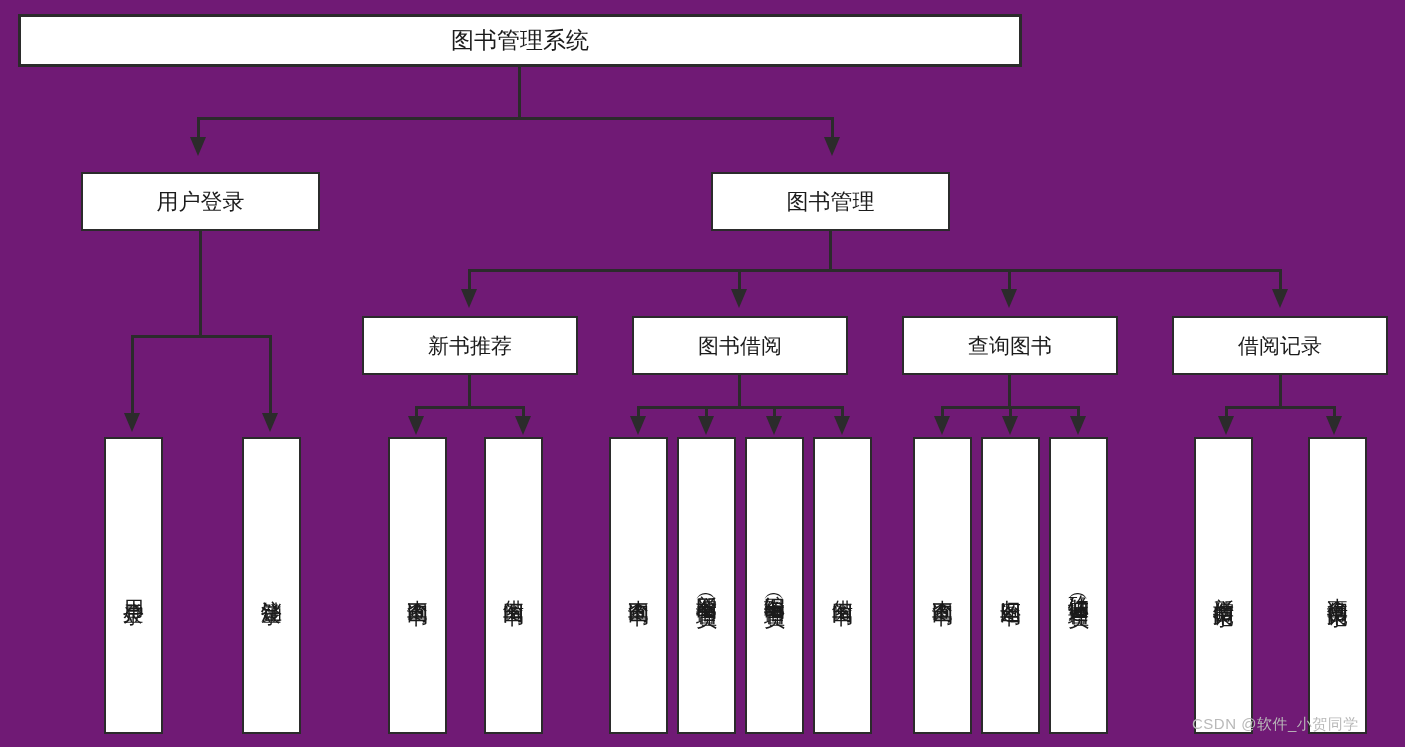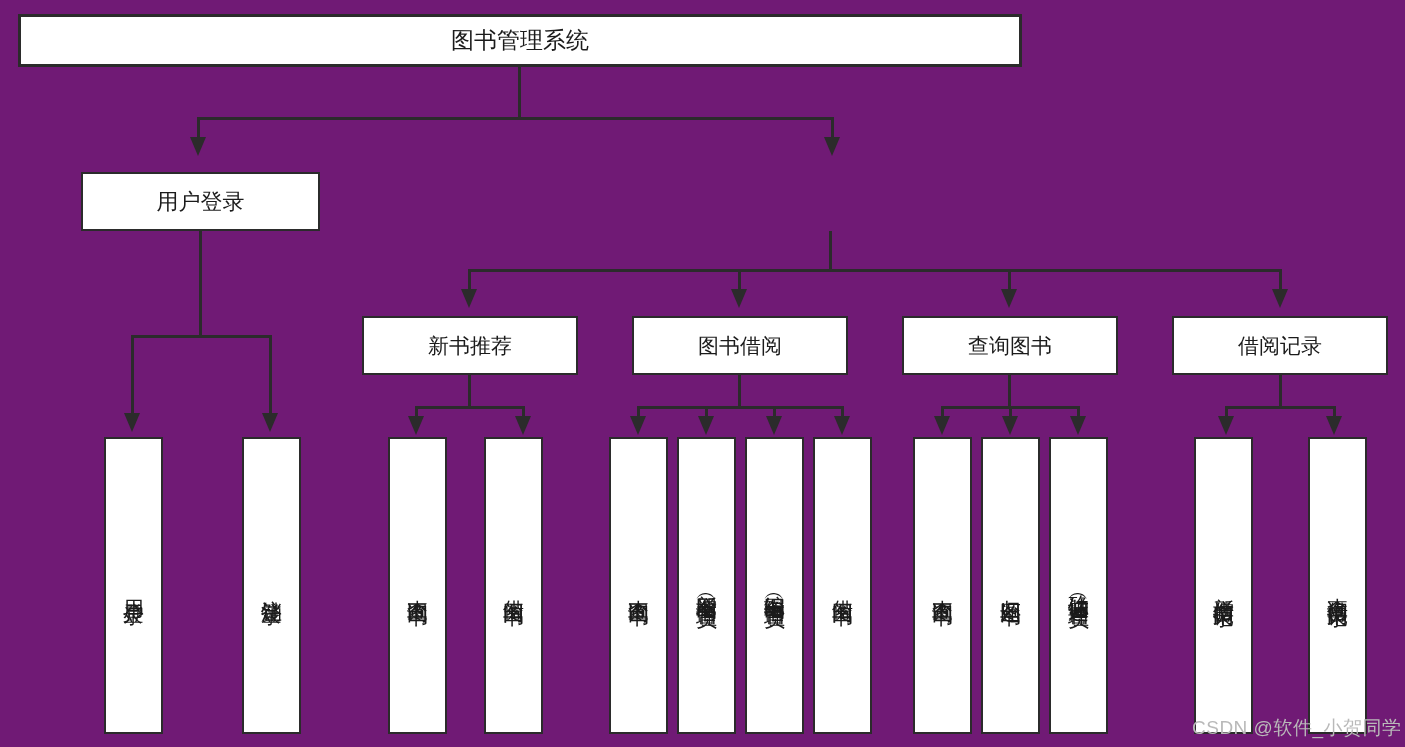--- a/index.html
+++ b/index.html
@@ -68,21 +68,21 @@
     position:absolute;
     width:0;height:0;
     border-left:8px solid transparent;
     border-right:8px solid transparent;
     border-top:19px solid #2b2b2b;
   }
 
   
   #watermark{
     position:absolute;
-    font-size:19px;
+    font-size:15px;
     color:#b9b9b9;
     white-space:nowrap;
     letter-spacing:0.5px;
     pointer-events:none;
   }
 </style>
 </head>
 <body>
 
 <div id="canvas">
@@ -93,20 +93,23 @@
 
   <div class="line vline" style="left:518px;top:67px;width:3px;height:52px;"></div>
   <div class="line hline" style="left:197px;top:117px;width:637px;height:3px;"></div>
   <div class="line vline" style="left:197px;top:117px;width:3px;height:22px;"></div>
   <div class="arrow" style="left:190px;top:137px;"></div>
   <div class="line vline" style="left:831px;top:117px;width:3px;height:22px;"></div>
   <div class="arrow" style="left:824px;top:137px;"></div>
 
   <div class="node lvl2" style="left:81px;top:172px;width:239px;height:59px;">
     <span class="htext">用户登录</span>
+  </div>
+  <div class="node lvl2" style="left:711px;top:172px;width:239px;height:59px;">
+    <span class="htext">图书管理</span>
   </div>
 
   <div class="line vline" style="left:199px;top:231px;width:3px;height:106px;"></div>
   <div class="line hline" style="left:131px;top:335px;width:140px;height:3px;"></div>
   <div class="line vline" style="left:131px;top:335px;width:3px;height:80px;"></div>
   <div class="arrow" style="left:124px;top:413px;"></div>
   <div class="line vline" style="left:269px;top:335px;width:3px;height:80px;"></div>
   <div class="arrow" style="left:262px;top:413px;"></div>
 
   <div class="line vline" style="left:829px;top:231px;width:3px;height:40px;"></div>

